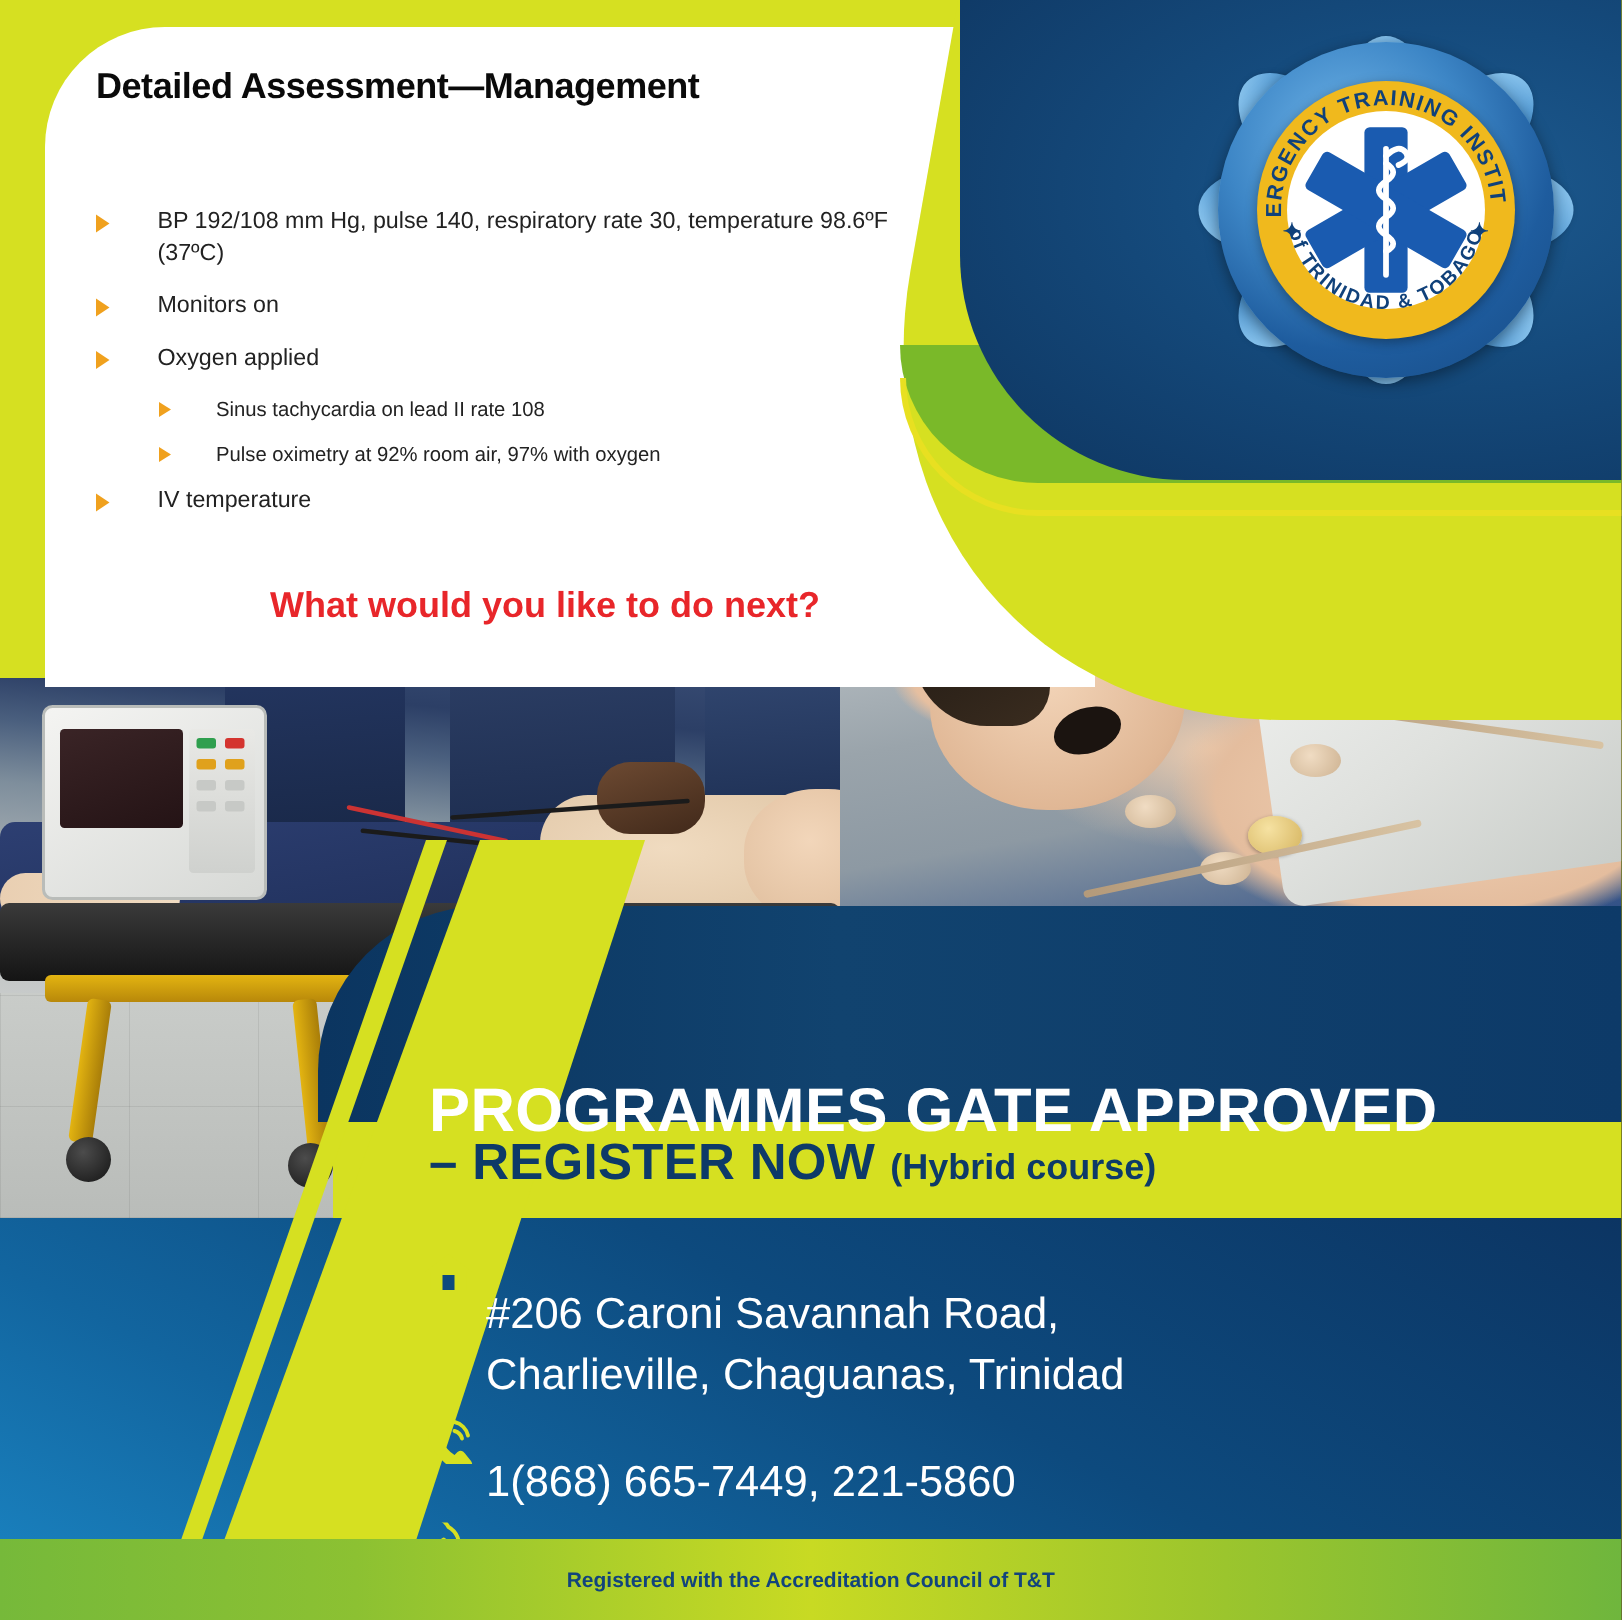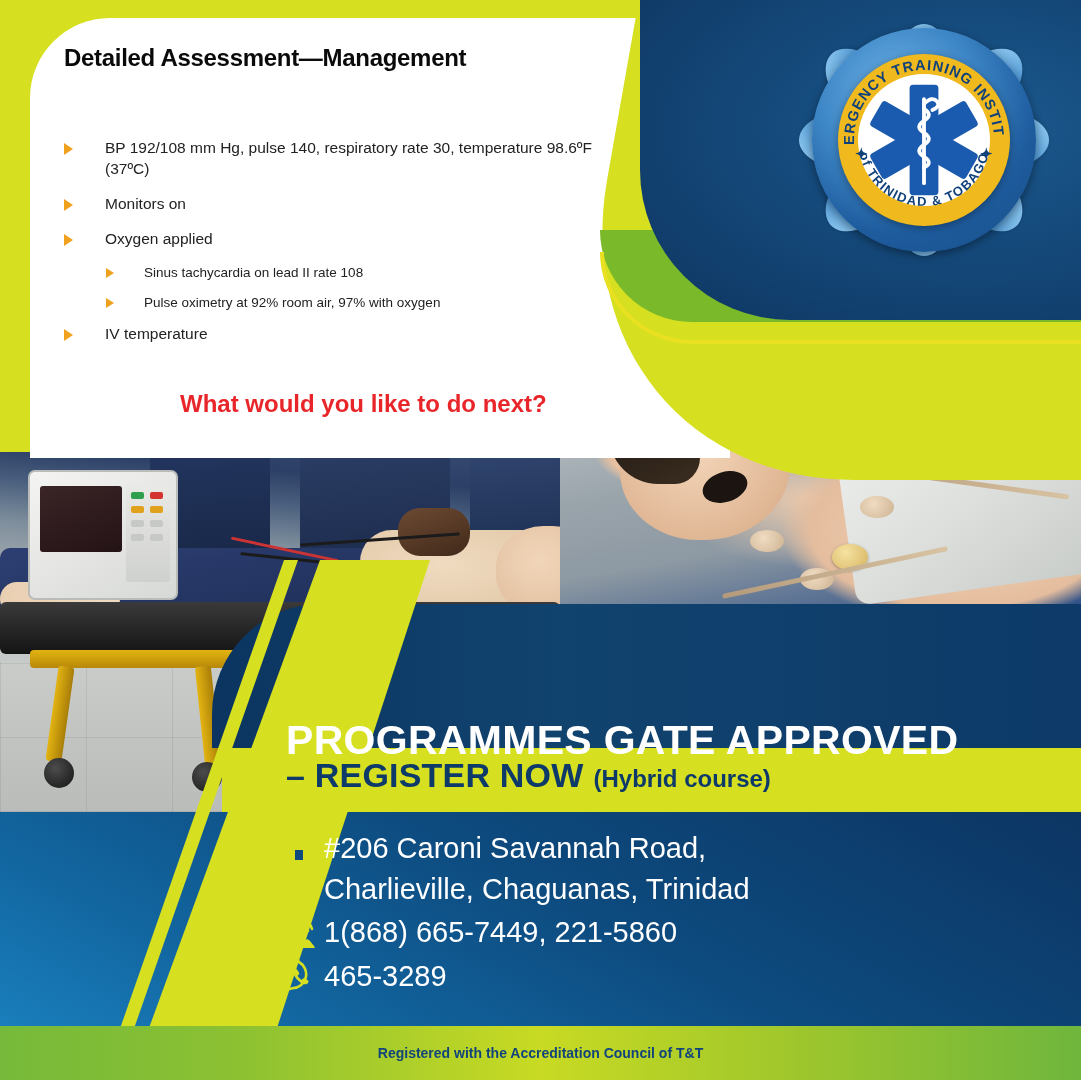--- a/index.html
+++ b/index.html
@@ -258,21 +258,21 @@
   #reg-line{
     position:absolute;left:286px;top:756px;z-index:12;
     display:flex;align-items:baseline;gap:10px;color:#0d3a68;
   }
   #reg-line .main{font-size:34px;font-weight:bold;letter-spacing:.2px;}
   #reg-line .sub{font-size:24px;font-weight:bold;}
 
   #contact{position:absolute;left:282px;top:828px;z-index:12;}
   .crow{display:flex;align-items:flex-start;margin-bottom:2px;}
   .crow .ic{flex:0 0 auto;width:42px;height:40px;display:flex;align-items:center;justify-content:flex-start;}
-  .crow .cv{color:#ffffff;font-size:29px;line-height:1.42;}
+  .crow .cv{color:#ffffff;font-size:29px;line-height:1.42;margin-top:28px;}
   .crow .cv .l2{display:block;}
 </style>
 </head>
 <body>
 
 <div id="poster">
 
   <div id="photo-left" class="photo-band">
     <div class="floor"></div>
     <div class="rescuer" style="left:150px;top:0;width:120px;height:150px;"></div>

